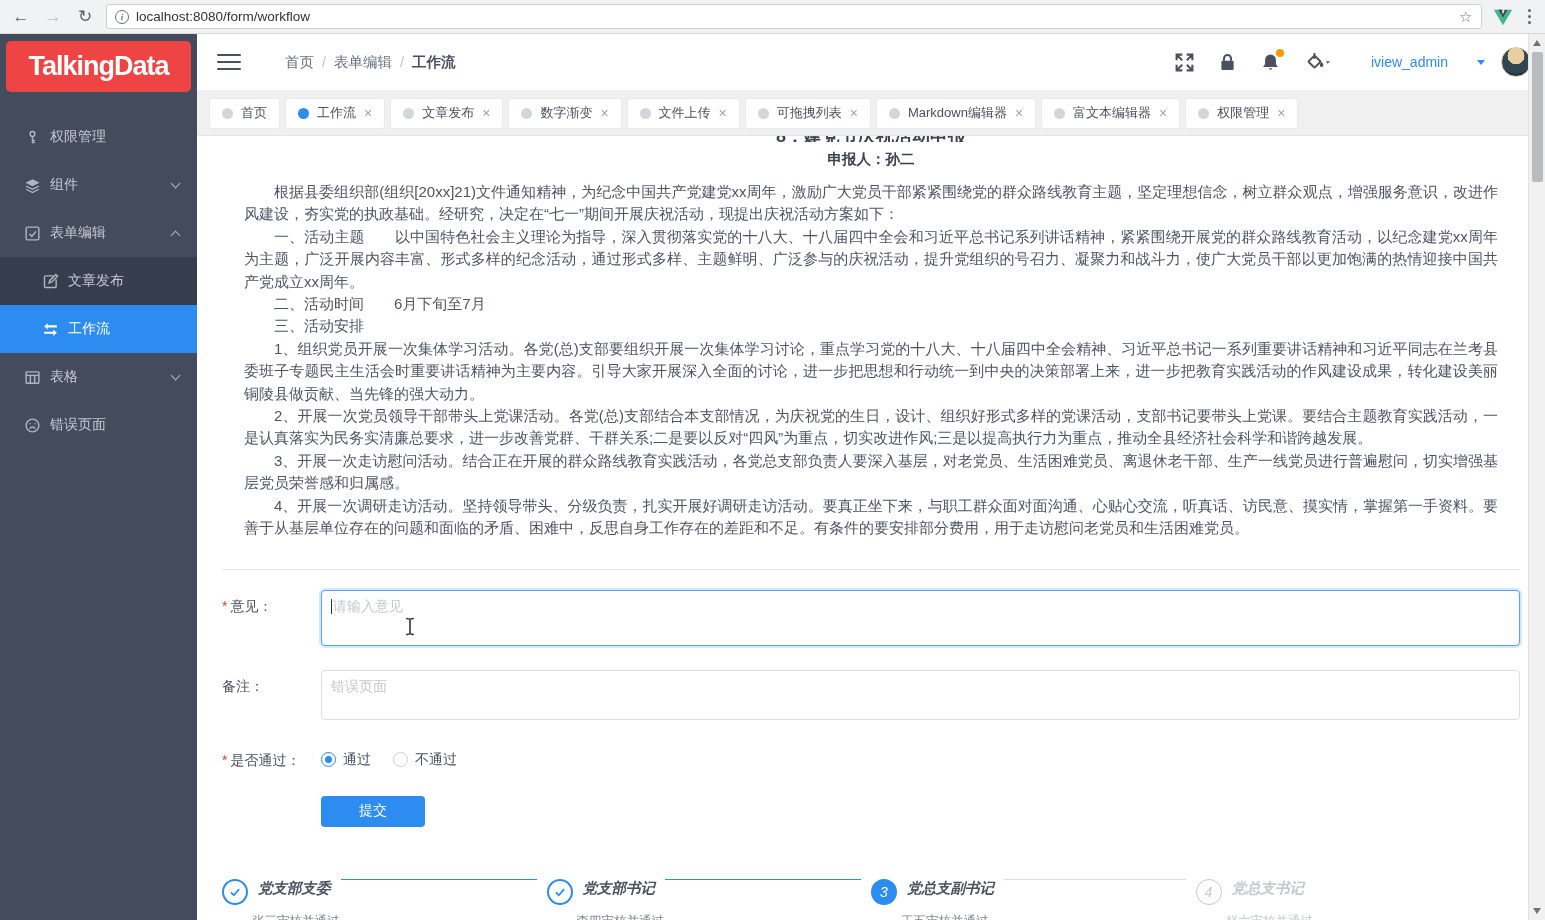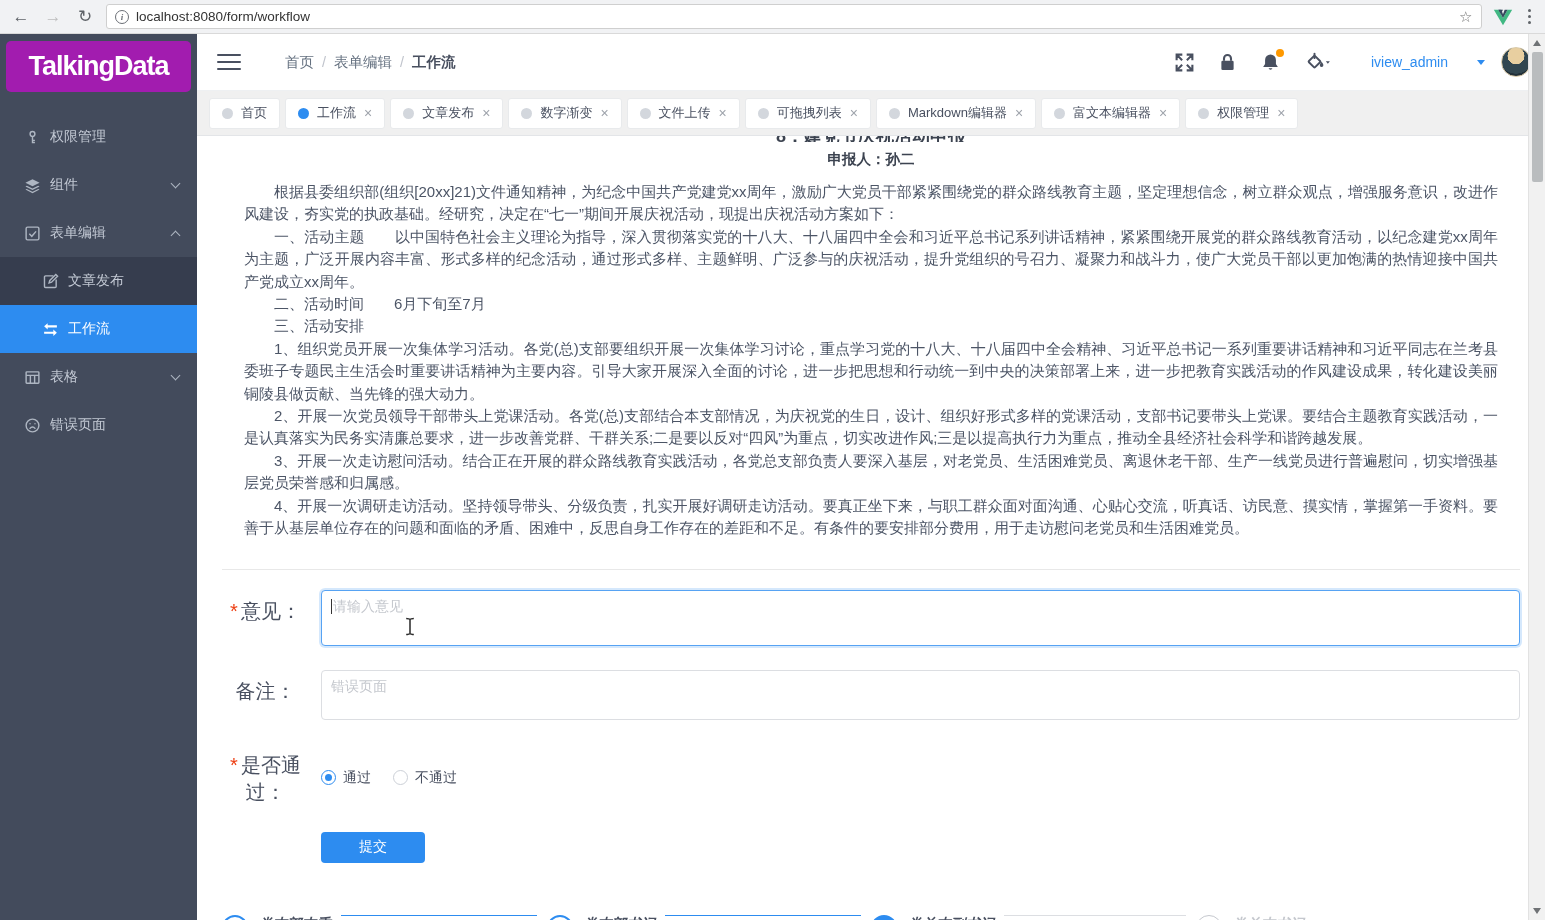--- a/index.html
+++ b/index.html
@@ -21,21 +21,21 @@
   .omni-star { font-size:15px; color:#757575; }
   .dots { display:flex; flex-direction:column; gap:2.5px; padding:0 4px; }
   .dots i { width:3.5px; height:3.5px; border-radius:50%; background:#5f6368; }
 
   
   .app { display:flex; height:886px; position:relative; }
 
   
   .sidebar { width:197px; background:#434b5c; flex-shrink:0; }
   .logo-wrap { padding:7px 6px; }
-  .logo { height:51px; background:#a21caf; border-radius:5px; display:flex;
+  .logo { height:51px; background:#ef4444; border-radius:5px; display:flex;
     align-items:center; justify-content:center; color:#fff; font-size:27px; font-weight:bold;
     letter-spacing:-1px; }
   .menu { margin-top:14px; }
   .mitem { height:48px; display:flex; align-items:center; padding:0 18px 0 24px;
     color:#c3c9d4; font-size:14px; cursor:pointer; }
   .mitem .mi { width:17px; height:17px; margin-right:9px; flex-shrink:0; color:#aeb6c2; }
   .mitem .lbl { flex:1; }
   .chev { width:7px; height:7px; border-right:1.6px solid #aeb6c2; border-bottom:1.6px solid #aeb6c2;
     transform:rotate(45deg); margin-top:-3px; }
   .chev.up { transform:rotate(225deg); margin-top:4px; }
@@ -82,22 +82,22 @@
   .a-title { text-align:center; font-size:18px; font-weight:bold; color:#3c4350;
     margin-top:-12px; height:18px; overflow:hidden; }
   .a-owner { text-align:center; font-size:14.5px; font-weight:bold; color:#3c4350;
     margin:8px 0 12px; }
   .article p { font-size:15px; line-height:22.4px; text-indent:2em; text-align:justify; }
   .divider { height:1px; background:#e8e8e8; margin-top:29px; }
 
   
   .form { margin-top:20px; }
   .frow { display:flex; margin-bottom:24px; }
-  .flabel { width:99px; flex-shrink:0; text-align:center; padding:8px 12px 0 0;
-    font-size:20px; color:#495060; }
+  .flabel { width:99px; flex-shrink:0; text-align:left; padding:8px 12px 0 0;
+    font-size:14px; color:#495060; }
   .req { color:#ed3f14; margin-right:3px; }
   .fctl { flex:1; }
   .tarea { width:100%; border:1px solid #dcdee2; border-radius:4px; background:#fff;
     padding:7px 9px; font-size:14px; position:relative; }
   .tarea.focus { border-color:#57a3f3; box-shadow:0 0 0 2px rgba(45,140,240,.2); }
   .ph { color:#c5c8ce; }
   .caret-line { display:inline-block; width:1px; height:15px; background:#333;
     vertical-align:-3px; margin-right:1px; }
   .h56 { height:56px; } .h50 { height:50px; }
   .ibeam { position:absolute; left:82px; top:26px; width:12px; height:19px; color:#2b2b2b; }

